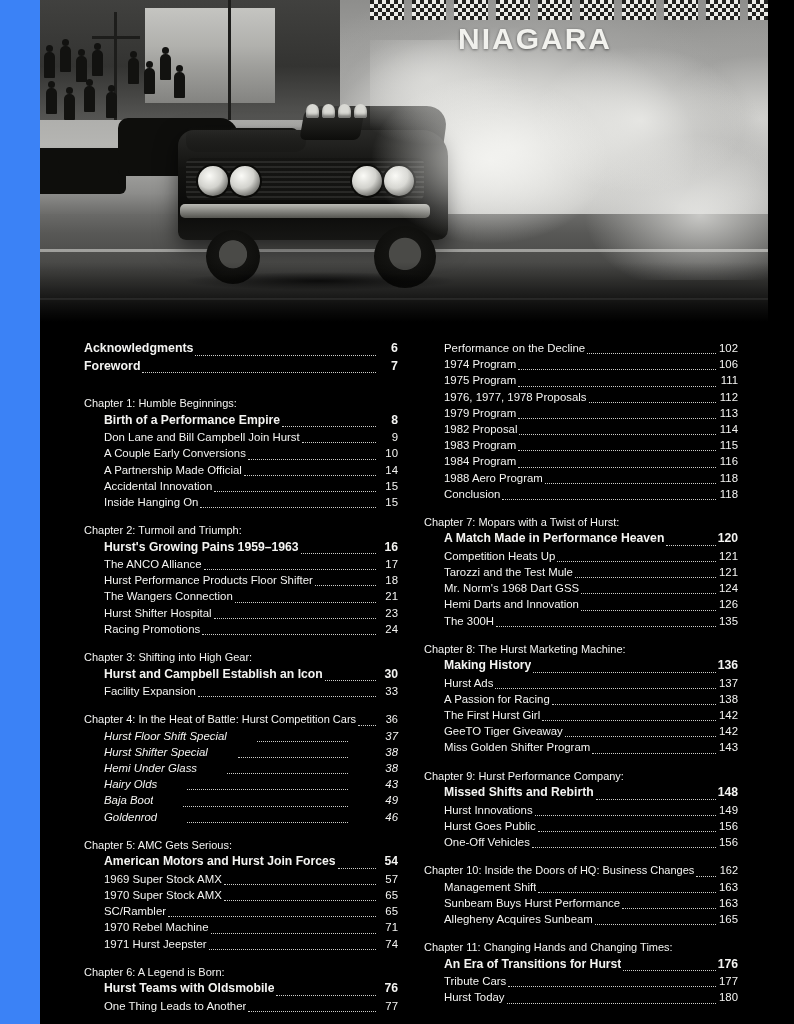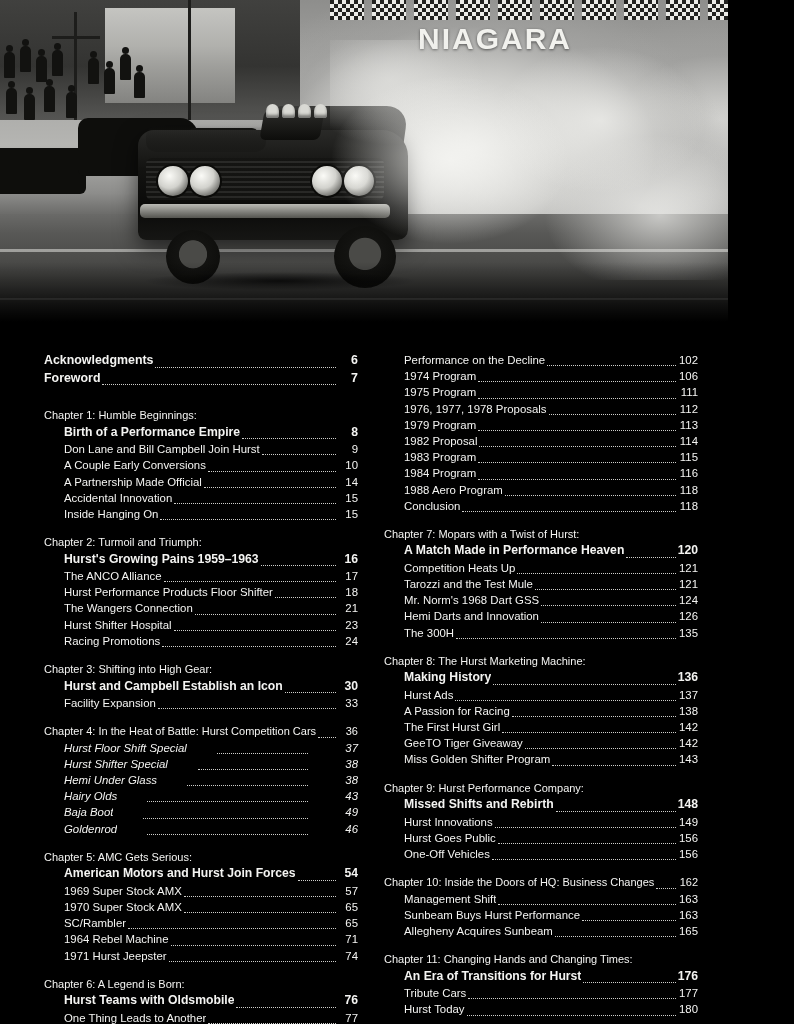--- a/index.html
+++ b/index.html
@@ -13,20 +13,21 @@
     font-family: "Liberation Sans", sans-serif;
     color: #fff;
     overflow: hidden;
   }
   .page {
     position: relative;
     width: 728px;
     height: 1024px;
     background: #3b82f6;
     overflow: hidden;
+    padding-left: 40px;
   }
 
   
   .photo {
     position: relative;
     width: 794px;
     height: 322px;
     overflow: hidden;
     background: #4a4a4a;
   }
@@ -256,21 +257,20 @@
     display: flex;
     gap: 26px;
     padding: 18px 30px 14px 44px;
     box-sizing: border-box;
     height: 702px;
     background: #000;
   }
   .col {
     flex: 1 1 0;
     min-width: 0;
-    margin-top: 12px;
   }
   .col.right { padding-top: 0; }
 
   .entry {
     display: flex;
     align-items: flex-end;
     font-size: 11.6px;
     line-height: 1.42;
     color: #f4f4f2;
     white-space: nowrap;
@@ -522,21 +522,21 @@
           <span class="t">1970 Super Stock AMX</span>
           <span class="dots"></span>
           <span class="pg">65</span>
         </div>
         <div class="entry lvl-sub">
           <span class="t">SC/Rambler</span>
           <span class="dots"></span>
           <span class="pg">65</span>
         </div>
         <div class="entry lvl-sub">
-          <span class="t">1964 Rebel Machine</span>
+          <span class="t">1970 Rebel Machine</span>
           <span class="dots"></span>
           <span class="pg">71</span>
         </div>
         <div class="entry lvl-sub">
           <span class="t">1971 Hurst Jeepster</span>
           <span class="dots"></span>
           <span class="pg">74</span>
         </div>
         <div class="entry lvl-chapter">
           <span class="t">Chapter 6: A Legend is Born:</span>

